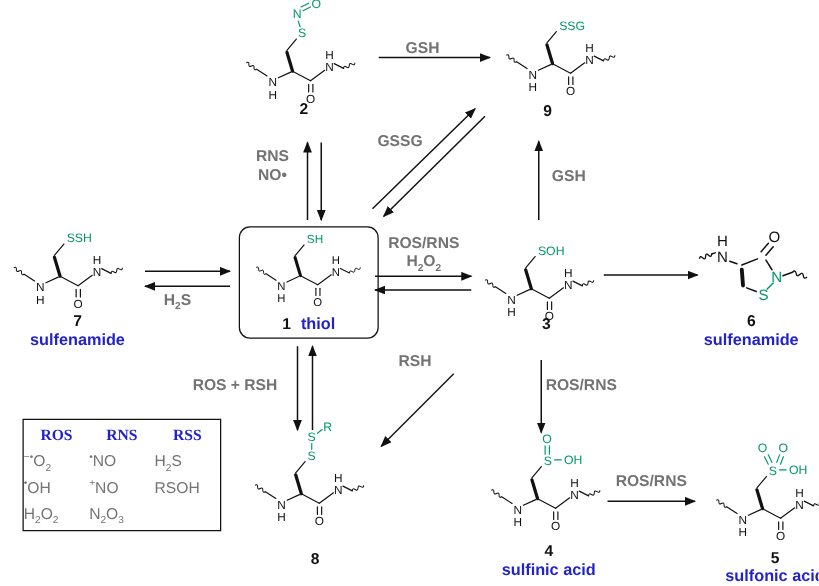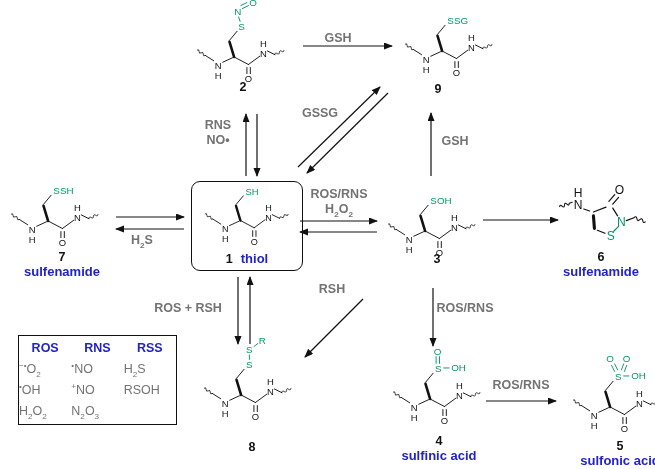--- a/index.html
+++ b/index.html
@@ -13,21 +13,21 @@
   .cmpd{position:absolute;text-align:center;}
   .cmpd .num{font-weight:bold;font-size:12.5px;color:#111;line-height:13px;}
   .cmpd .nm{font-weight:bold;font-size:13px;color:#2222cc;line-height:15px;}
   .cmpd-row{display:flex;gap:8px;justify-content:center;align-items:baseline;}
   .thiol-box{position:absolute;left:191px;top:181px;width:112px;height:90px;
              border:1.6px solid #111;border-radius:9px;box-sizing:border-box;}
   .legend{position:absolute;left:18px;top:335px;width:159px;height:90px;
           border:1.5px solid #111;box-sizing:border-box;display:grid;
           grid-template-columns:repeat(3,1fr);grid-auto-rows:20px;
           padding-top:5px;row-gap:1px;}
-  .lg-h{color:#2222cc;font-weight:bold;font-size:12.5px;text-align:center;}
+  .lg-h{color:#2222cc;font-weight:bold;font-size:12.5px;text-align:center;font-family:Liberation Serif, serif;}
   .lg-c{color:#737373;font-size:12.5px;text-align:left;}
   sup{font-size:0.65em;vertical-align:super;line-height:0;}
   sub{font-size:0.65em;vertical-align:sub;line-height:0;}
 </style>
 </head>
 <body>
 
 <div class="canvas">
 
   <svg id="arrows" class="layer" width="655" height="469">

